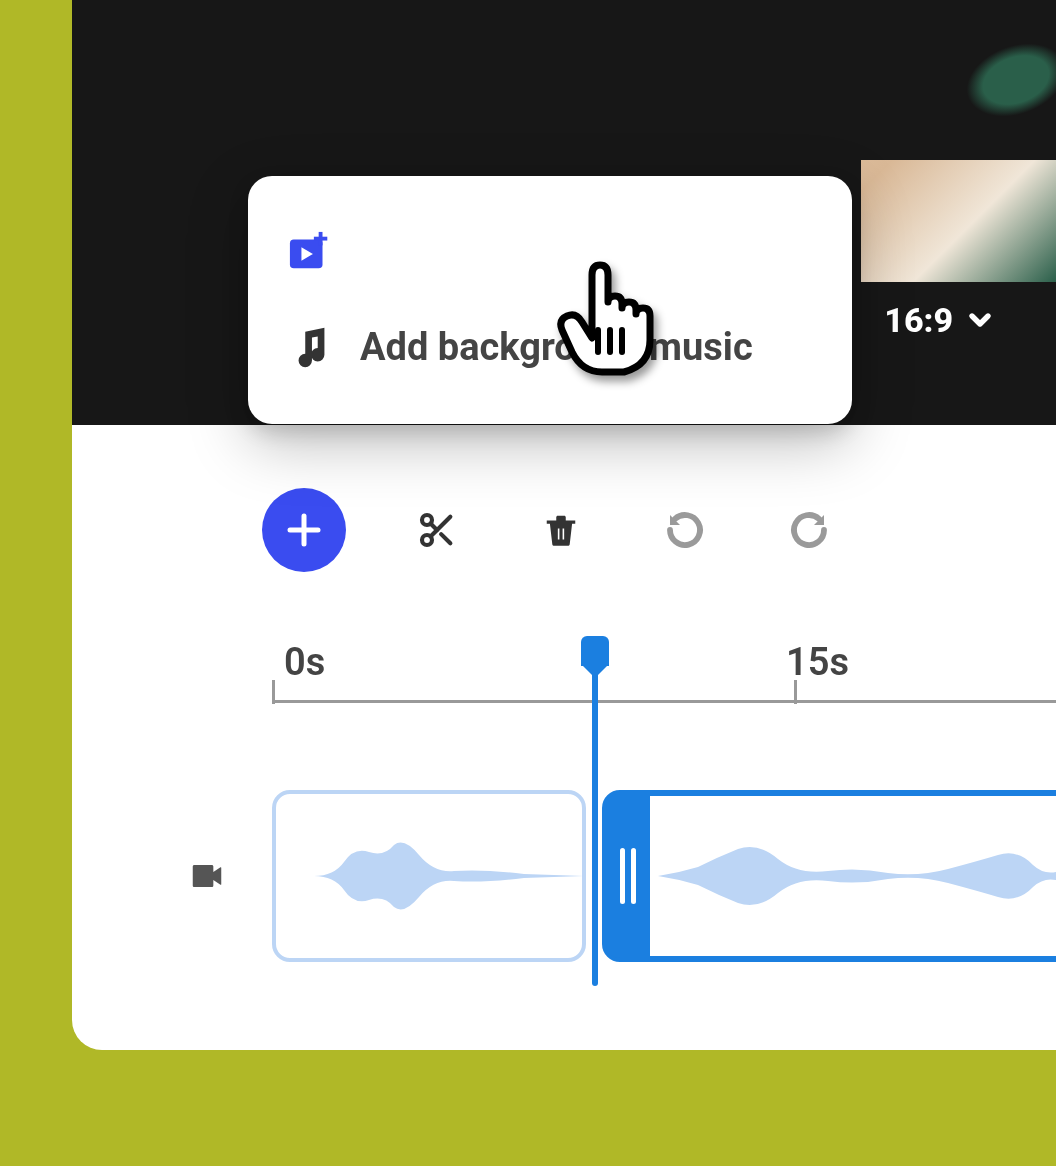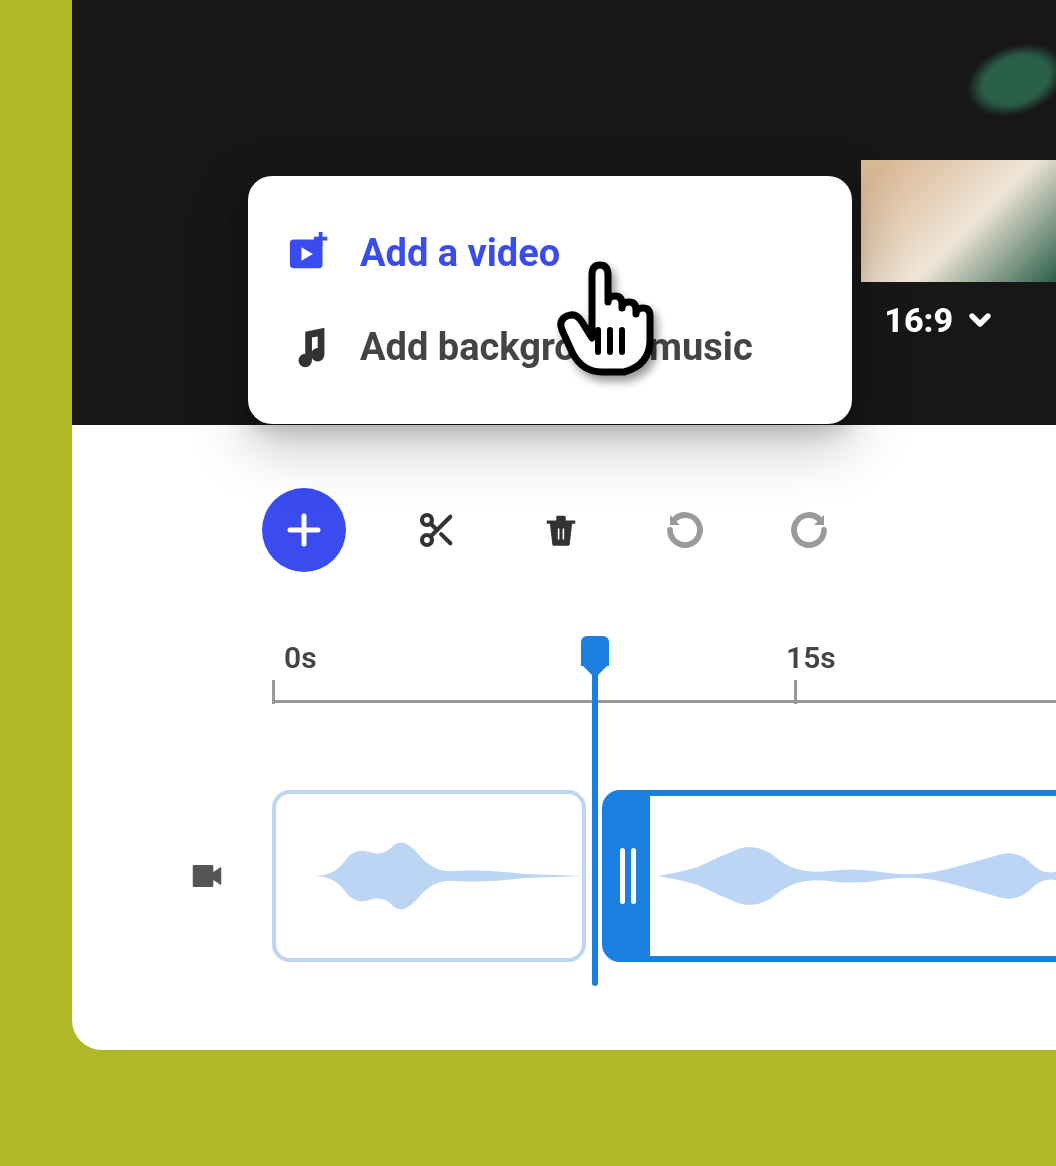--- a/index.html
+++ b/index.html
@@ -140,21 +140,21 @@
   }
   .ruler-tick {
     position: absolute;
     top: 40px;
     width: 3px; height: 24px;
     background: #999;
   }
   .ruler-label {
     position: absolute;
     top: 0;
-    font-size: 30px;
+    font-size: 38px;
     font-weight: 600;
     color: #444;
   }
   .track-row {
     position: absolute;
     left: 0;
     top: 150px;
     width: 100%;
     height: 172px;
     display: flex;
@@ -251,21 +251,20 @@
   </div>
 
   <div class="popup">
     <div class="popup-item active">
       <svg class="popup-icon" viewBox="0 0 48 48">
         <rect x="2" y="10" width="34" height="30" rx="4" fill="#3a4cf0"></rect>
         <polygon points="14,18 14,32 26,25" fill="#fff"></polygon>
         <rect x="32" y="2" width="4" height="14" fill="#3a4cf0"></rect>
         <rect x="27" y="7" width="14" height="4" fill="#3a4cf0"></rect>
       </svg>
-      <span class="popup-label">Add a video</span>
     </div>
     <div class="popup-item">
       <svg class="popup-icon" viewBox="0 0 48 48" fill="#333">
         <path d="M18 8 L38 4 L38 32 A7 7 0 1 1 31 25 L31 13 L25 14.2 L25 38 A7 7 0 1 1 18 31 Z"></path>
       </svg>
       <span class="popup-label">Add background music</span>
     </div>
   </div>
 
   <svg class="cursor-hand" width="110" height="120" viewBox="0 0 110 120">

